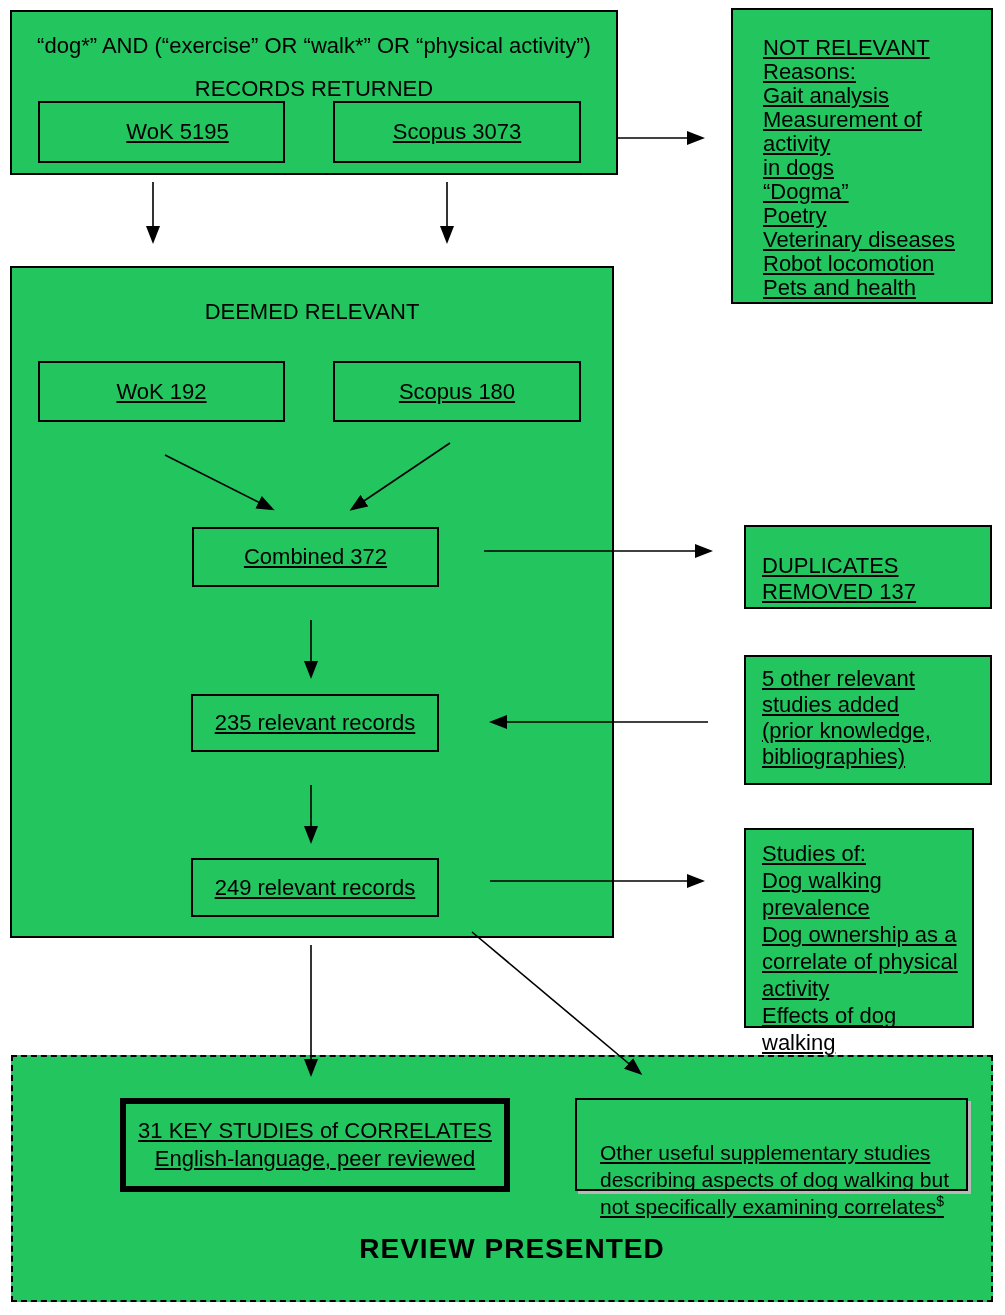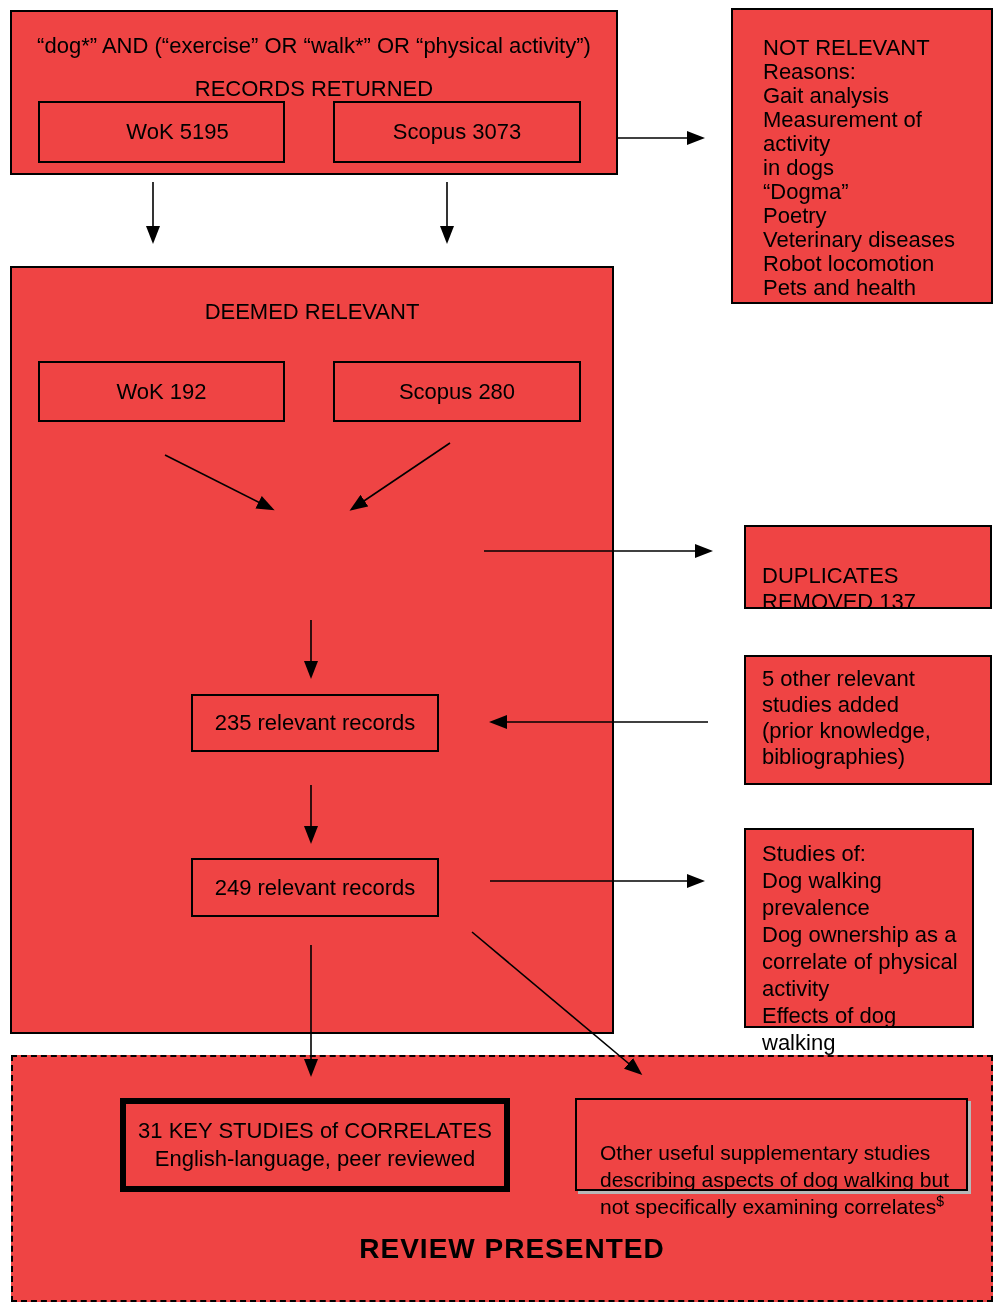--- a/index.html
+++ b/index.html
@@ -13,21 +13,22 @@
     position: relative;
     width: 1005px;
     height: 1315px;
     background: #ffffff;
     overflow: hidden;
   }
   .box {
     position: absolute;
     box-sizing: border-box;
     border: 2px solid #000000;
-    background: #ef4444;
+    background: #22c55e;
+    text-decoration: underline;
   }
   .center-label {
     display: flex;
     align-items: center;
     justify-content: center;
     font-size: 22px;
     text-align: center;
   }
   .prelines {
     white-space: pre-line;
@@ -102,38 +103,41 @@
 Gait analysis
 Measurement of activity
 in dogs
 “Dogma”
 Poetry
 Veterinary diseases
 Robot locomotion
 Pets and health</div>
   </div>
 
-  <div class="box" style="left:10px; top:266px; width:604px; height:768px;">
+  <div class="box" style="left:10px; top:266px; width:604px; height:672px;">
     <div class="abs-text centered-row" style="top:31px;">DEEMED RELEVANT</div>
     <div class="box center-label" style="left:26px; top:93px; width:247px; height:61px;">
       <span>WoK 192</span>
     </div>
     <div class="box center-label" style="left:321px; top:93px; width:248px; height:61px;">
-      <span>Scopus 280</span>
+      <span>Scopus 180</span>
+    </div>
+    <div class="box center-label" style="left:180px; top:259px; width:247px; height:60px;">
+      <span>Combined 372</span>
     </div>
     <div class="box center-label" style="left:179px; top:426px; width:248px; height:58px;">
       <span>235 relevant records</span>
     </div>
     <div class="box center-label" style="left:179px; top:590px; width:248px; height:59px;">
       <span>249 relevant records</span>
     </div>
   </div>
 
   <div class="box" style="left:744px; top:525px; width:248px; height:84px;">
-    <div class="prelines" style="padding:10px 8px 0 16px;margin-top:26px;">DUPLICATES
+    <div class="prelines" style="padding:26px 8px 0 16px;">DUPLICATES
 REMOVED 137</div>
   </div>
 
   <div class="box" style="left:744px; top:655px; width:248px; height:130px;">
     <div class="prelines" style="padding:9px 8px 0 16px;">5 other relevant
 studies added
 (prior knowledge,
 bibliographies)</div>
   </div>
 

